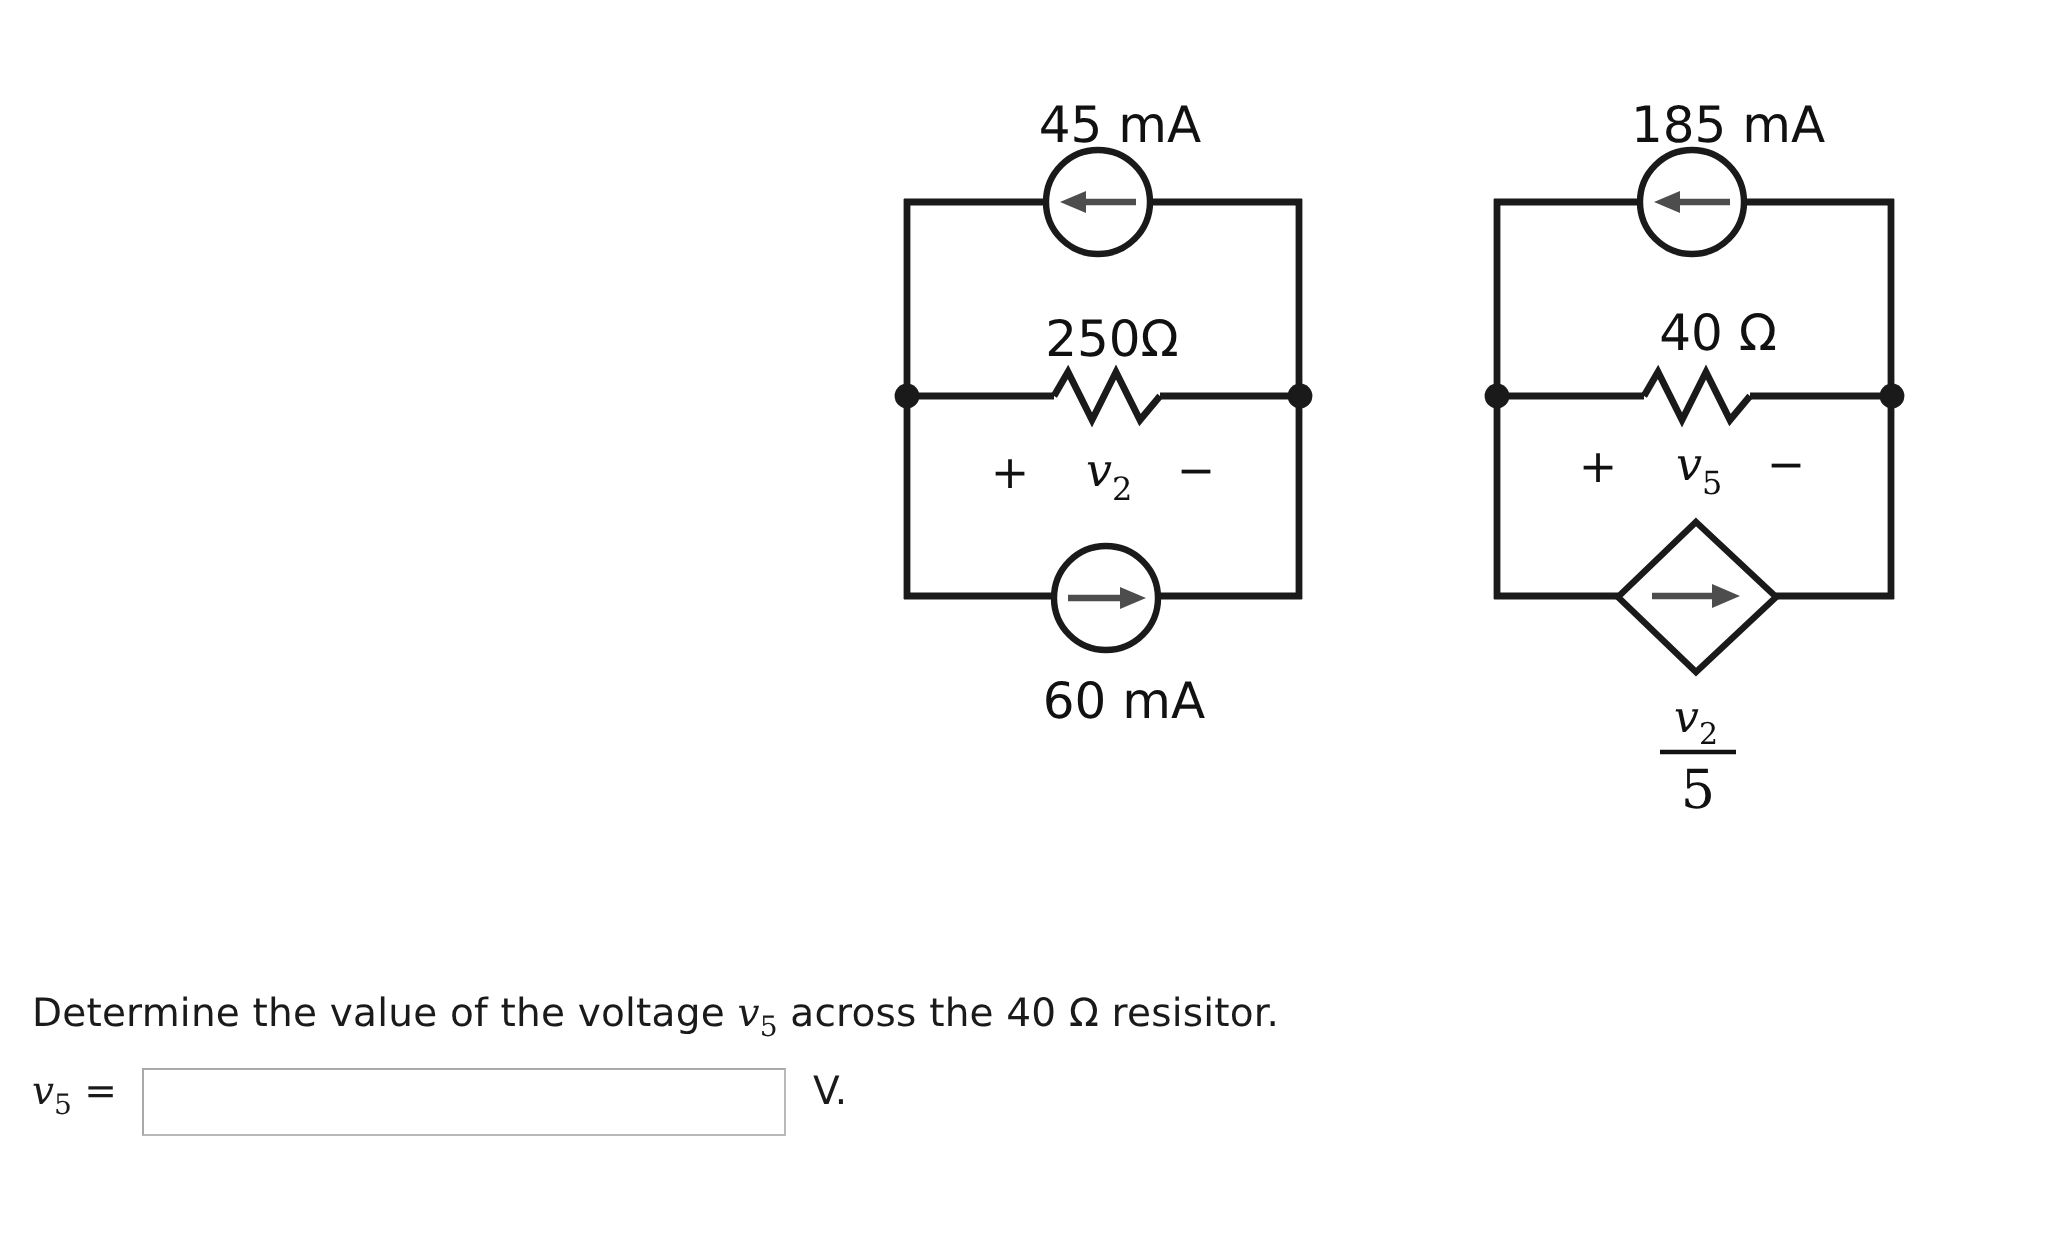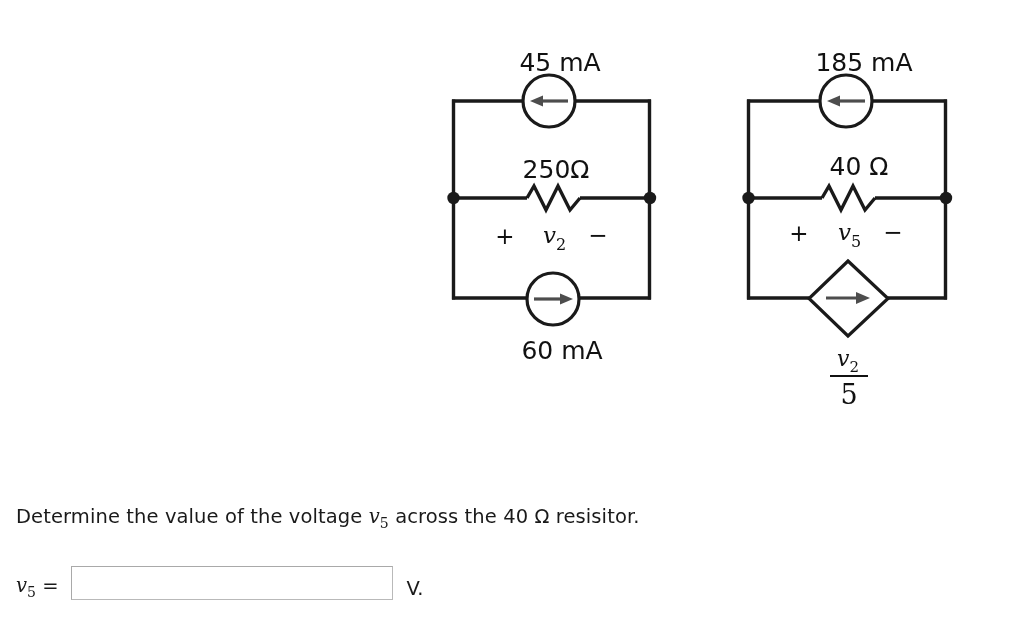--- a/index.html
+++ b/index.html
@@ -20,21 +20,21 @@
     position: absolute;
     left: 0;
     top: 0;
     width: 1024px;
     height: 440px;
   }
 
   .question-row {
     position: absolute;
     left: 16px;
-    top: 500px;
+    top: 490px;
     width: 990px;
     font-size: 19.5px;
     line-height: 34px;
     color: #1a1a1a;
     letter-spacing: 0.1px;
     white-space: nowrap;
   }
   .question-row .mathvar {
     font-style: italic;
     font-family: "DejaVu Serif", serif;
@@ -43,21 +43,21 @@
     font-style: normal;
     font-size: 0.72em;
   }
 
   .answer-row {
     position: absolute;
     left: 16px;
     top: 534px;
     height: 66px;
     display: flex;
-    align-items: flex-end;
+    align-items: flex-start;
     gap: 0px;
   }
   .answer-label {
     font-size: 19.5px;
     color: #1a1a1a;
     white-space: nowrap;
     margin-right: 12px;
   }
   .answer-label .mathvar {
     font-style: italic;

